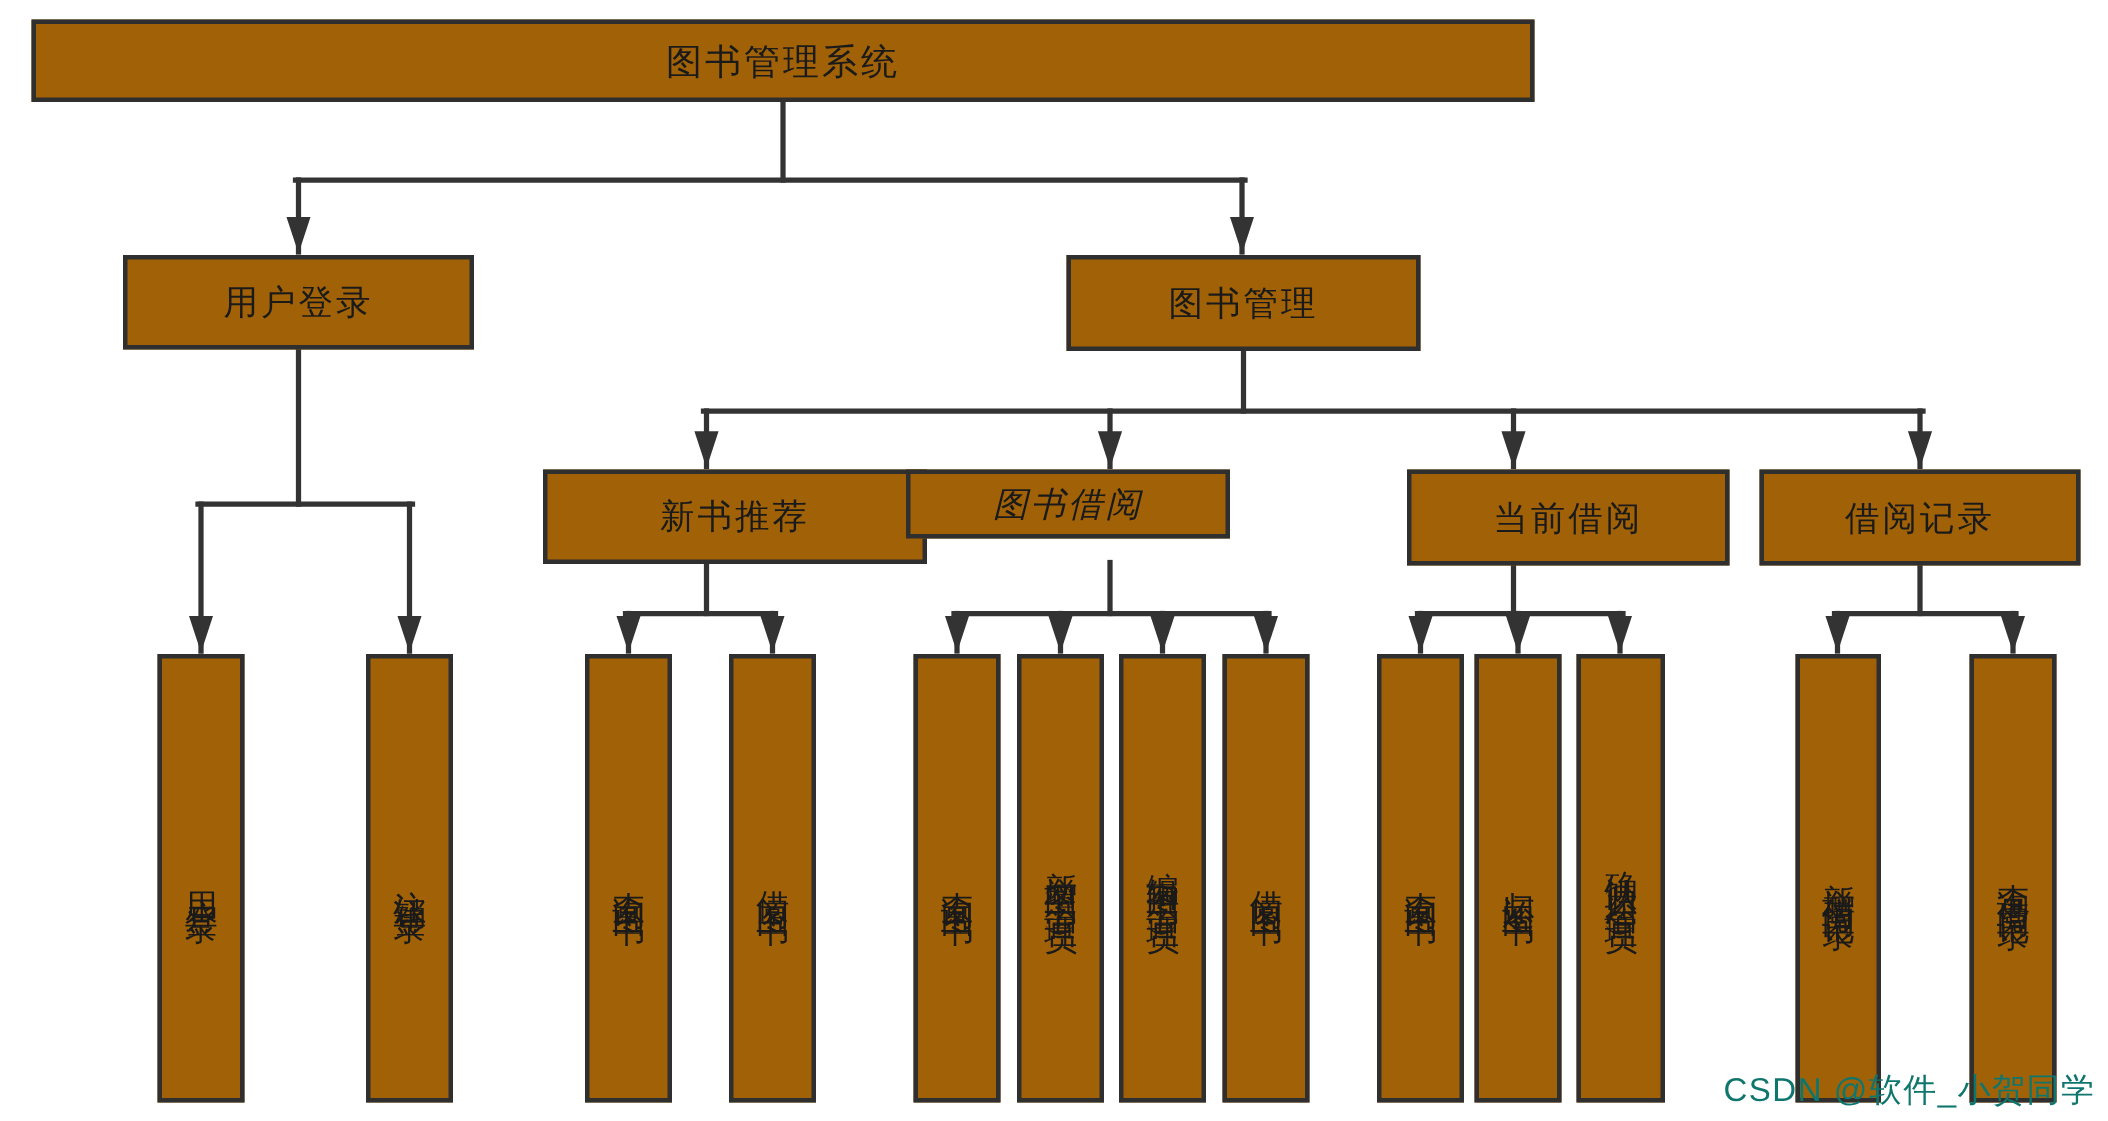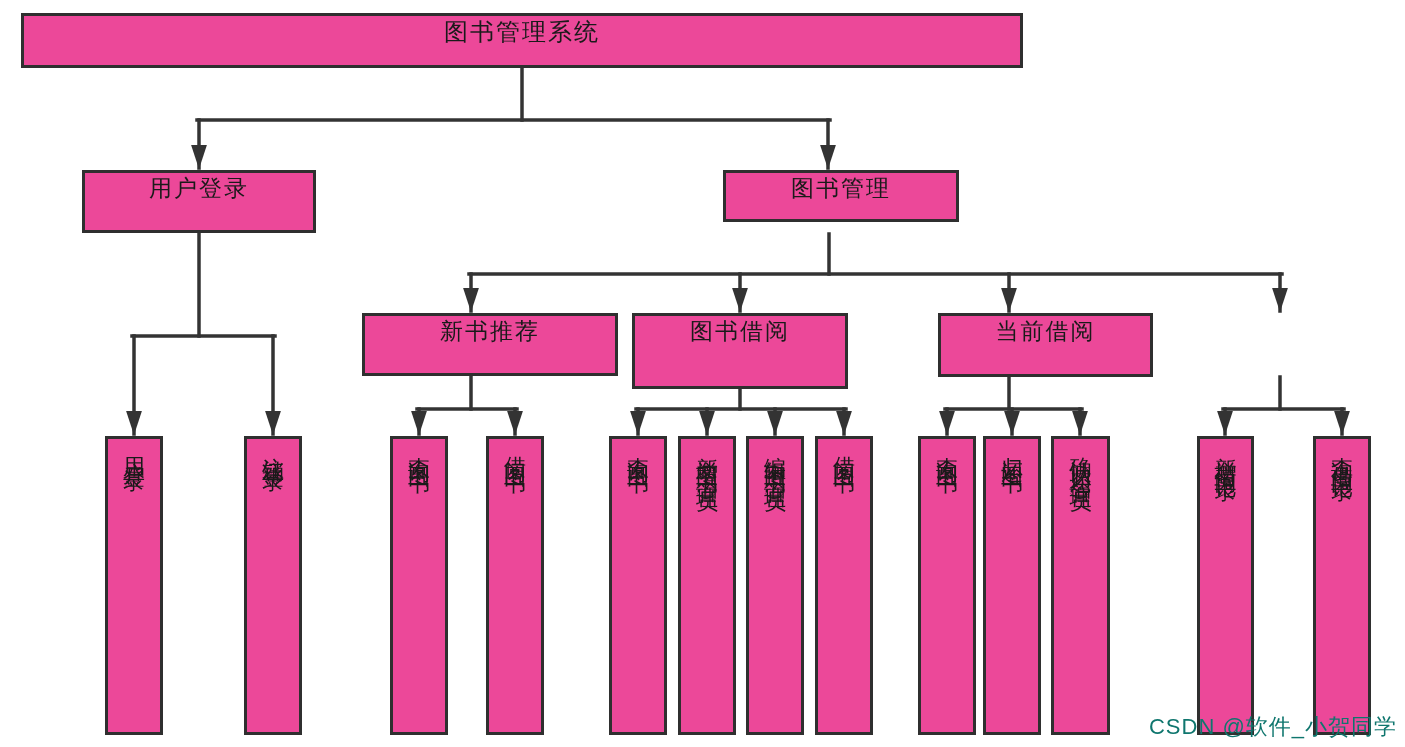--- a/index.html
+++ b/index.html
@@ -27,22 +27,23 @@
   .connectors path {
     stroke: #333333;
     stroke-width: 3.5;
     fill: none;
     stroke-linecap: square;
   }
   .node {
     position: absolute;
     box-sizing: border-box;
     border: 3px solid #2f2f2f;
-    background: #ec4899;
+    background: #a16207;
     display: flex;
+    align-items: center;
     justify-content: center;
   }
   .hbox span {
     font-size: 23px;
     letter-spacing: 2px;
     white-space: nowrap;
   }
   .root-box span {
     font-size: 24px;
   }
@@ -136,33 +137,36 @@
     </g>
   </svg>
 
   <div class="node hbox root-box" style="left:21px; top:13px; width:1002px; height:55px;">
     <span>图书管理系统</span>
   </div>
 
   <div class="node hbox" style="left:82px; top:170px; width:234px; height:63px;">
     <span>用户登录</span>
   </div>
-  <div class="node hbox" style="left:711px; top:170px; width:236px; height:52px;margin-left:12px;">
+  <div class="node hbox" style="left:711px; top:170px; width:236px; height:64px;">
     <span>图书管理</span>
   </div>
 
   <div class="node hbox" style="left:362px; top:313px; width:256px; height:63px;">
     <span>新书推荐</span>
   </div>
-  <div class="node hbox" style="left:632px; top:313px; width:216px; height:76px;">
+  <div class="node hbox" style="left:604px; top:313px; width:216px; height:46px;font-style:italic;">
     <span>图书借阅</span>
   </div>
   <div class="node hbox" style="left:938px; top:313px; width:215px; height:64px;">
     <span>当前借阅</span>
   </div>
+  <div class="node hbox" style="left:1173px; top:313px; width:214px; height:64px;">
+    <span>借阅记录</span>
+  </div>
 
   <div class="node vbox" style="left:105px;">
     <span>用户登录</span>
   </div>
   <div class="node vbox" style="left:244px;">
     <span>注销登录</span>
   </div>
 
   <div class="node vbox" style="left:390px;">
     <span>查询图书</span>

